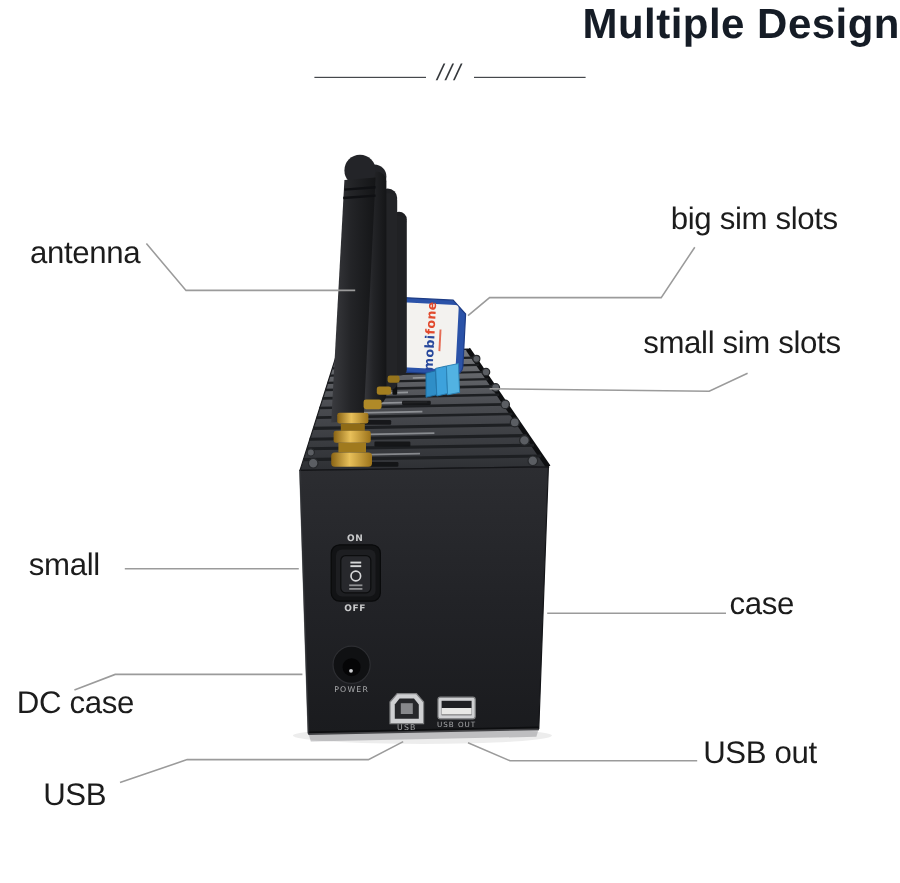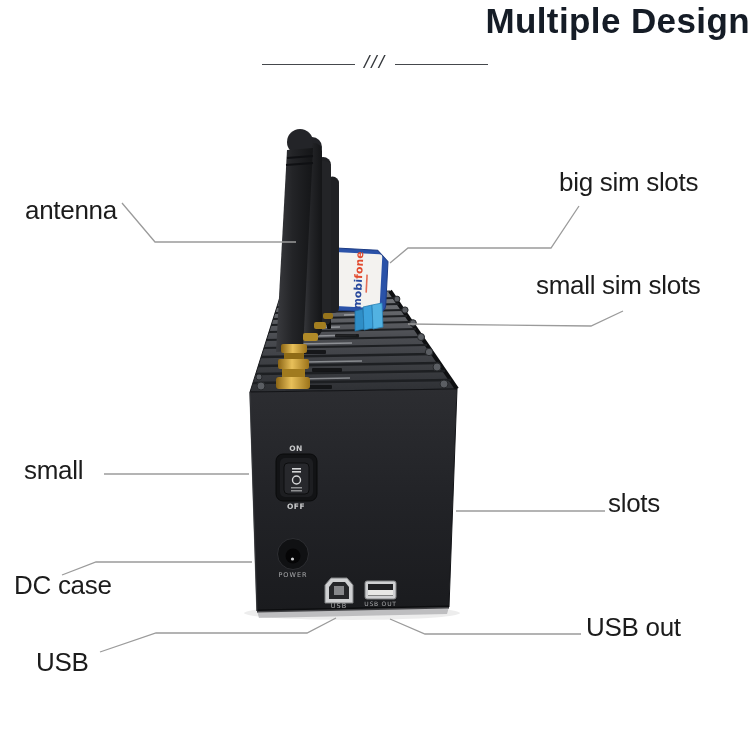--- a/index.html
+++ b/index.html
@@ -220,18 +220,18 @@
       <polyline points="62,575 96,562 252,562"></polyline>
       <polyline points="100,652 156,633 307,633 336,618"></polyline>
       <polyline points="390,619 425,634 581,634"></polyline>
     </g>
   </svg>
 
   <div class="callout lbl-antenna">antenna</div>
   <div class="callout lbl-big-sim">big sim slots</div>
   <div class="callout lbl-small-sim">small sim slots</div>
   <div class="callout lbl-switch">small</div>
-  <div class="callout lbl-case">slots</div>
+  <div class="callout lbl-case">case</div>
   <div class="callout lbl-dc-power">DC case</div>
   <div class="callout lbl-usb">USB</div>
   <div class="callout lbl-usb-out">USB out</div>
 
 </div>
 
 </body></html>

